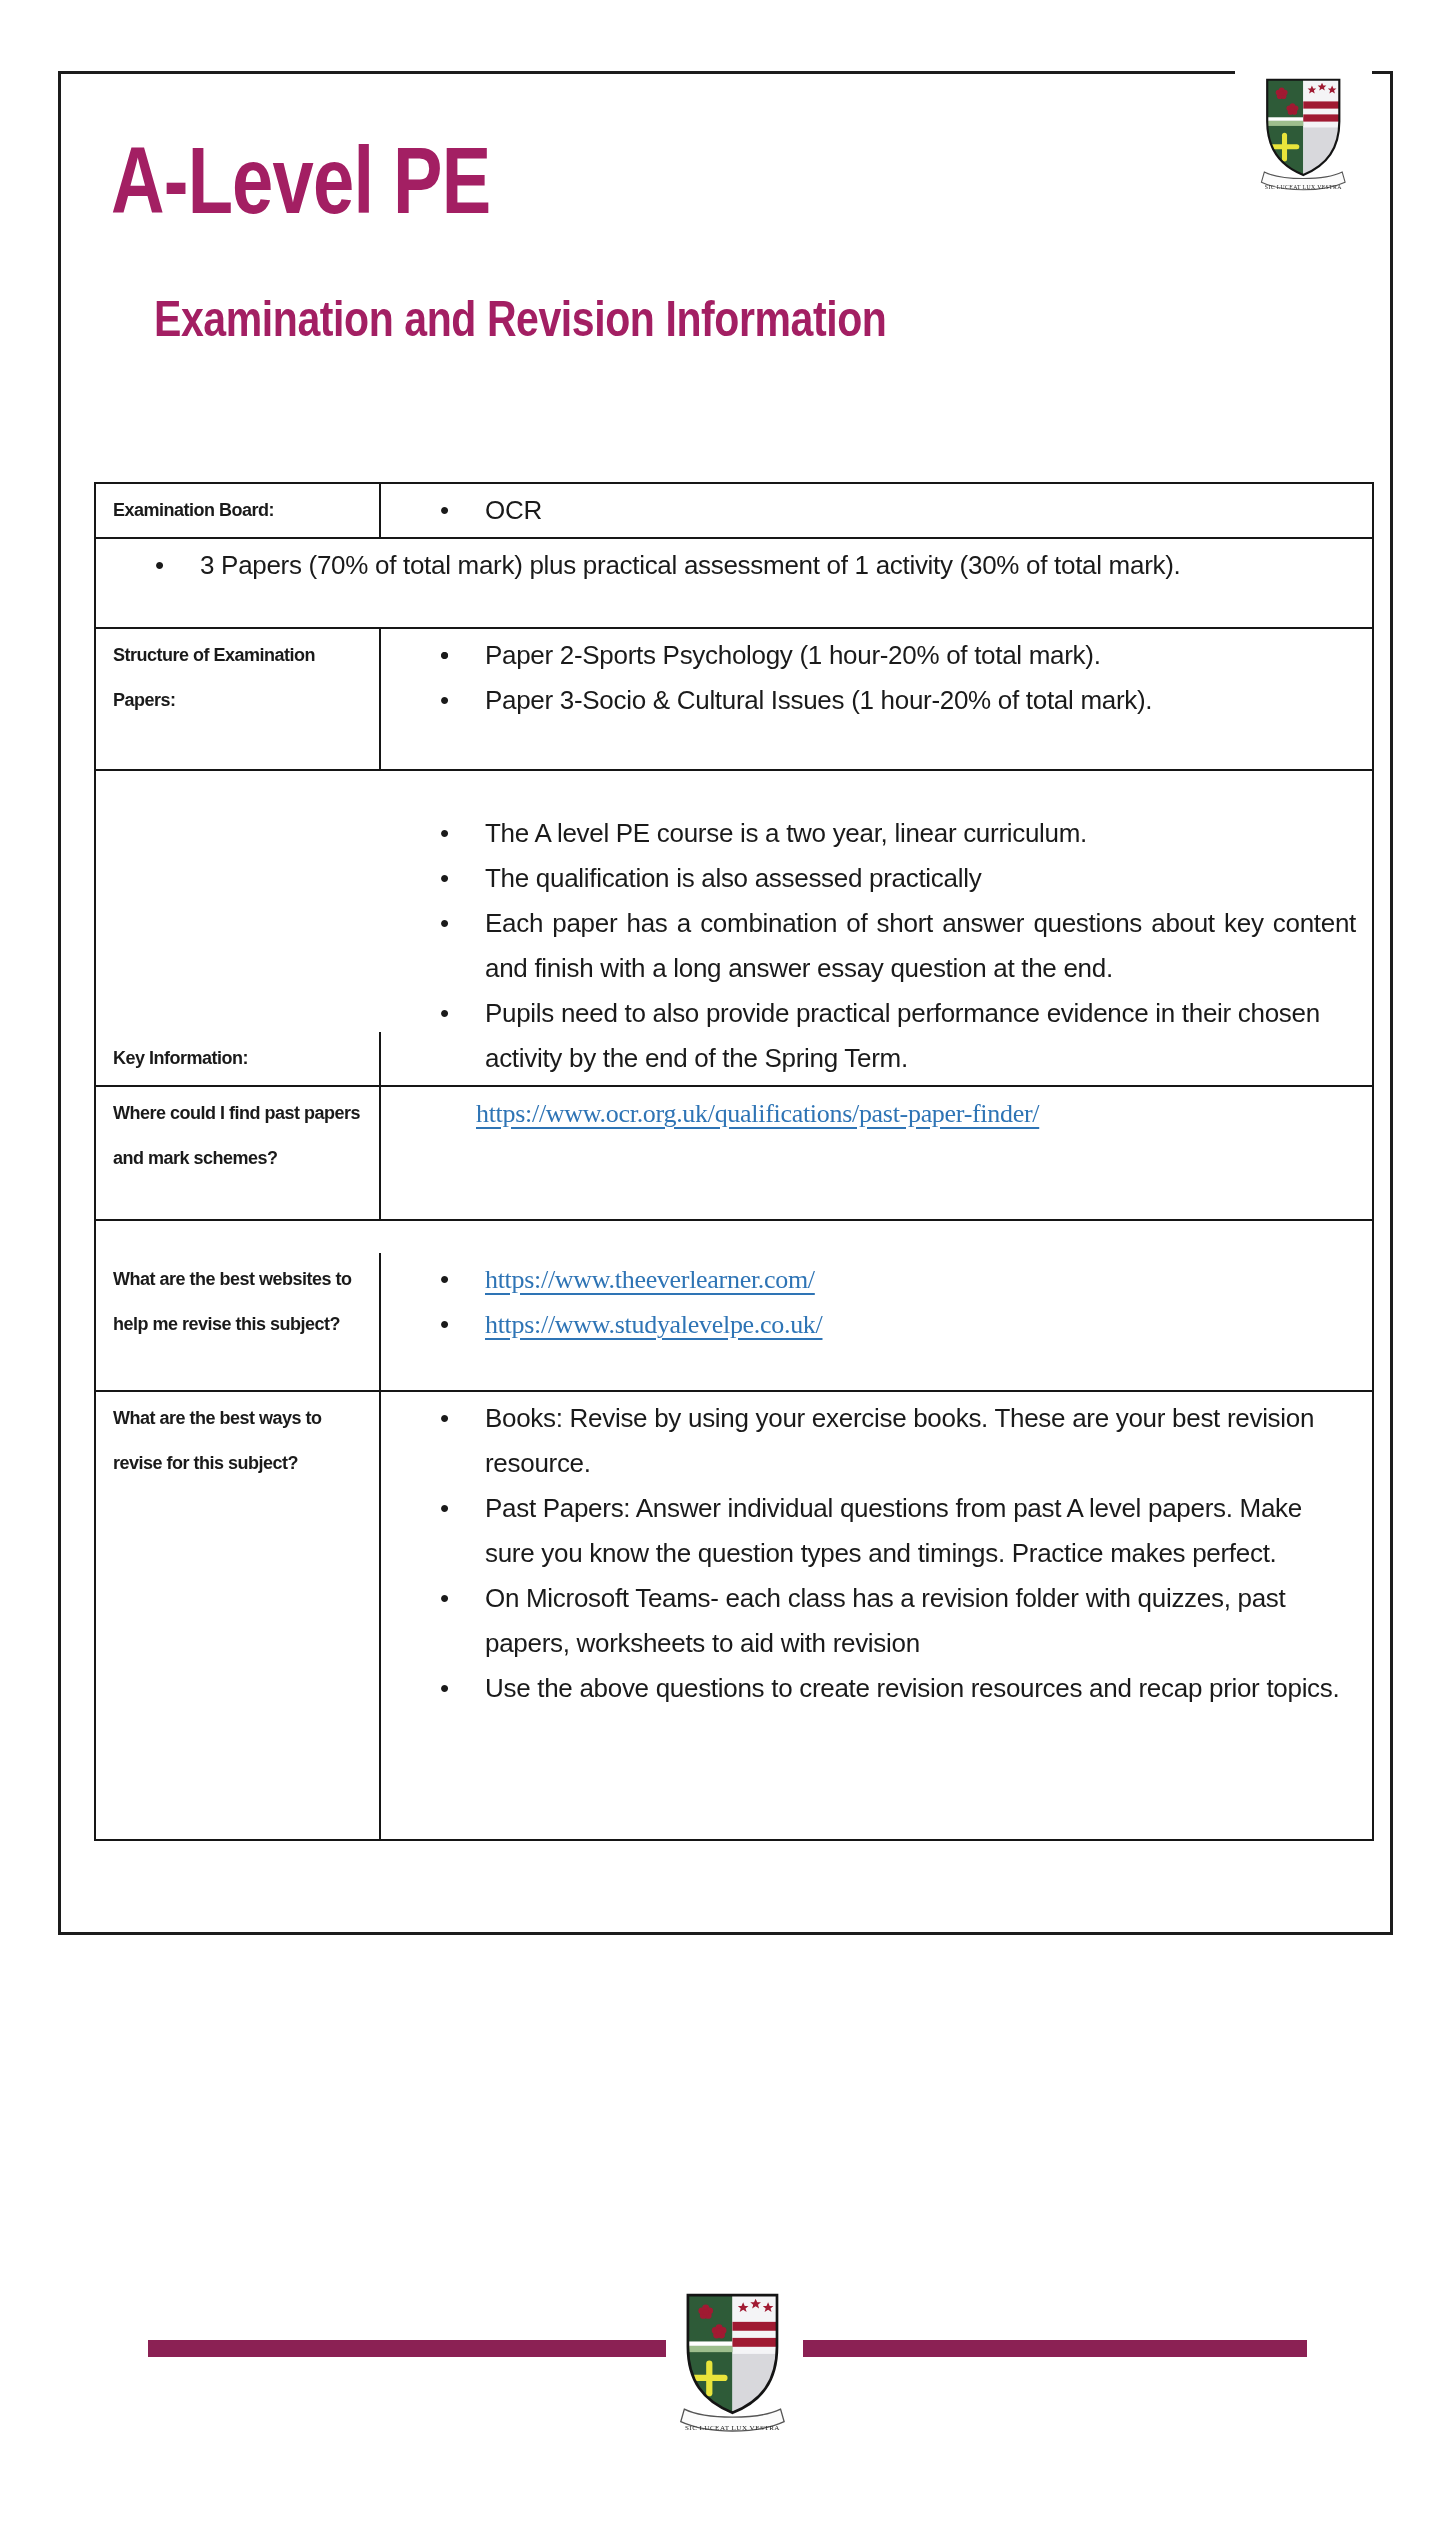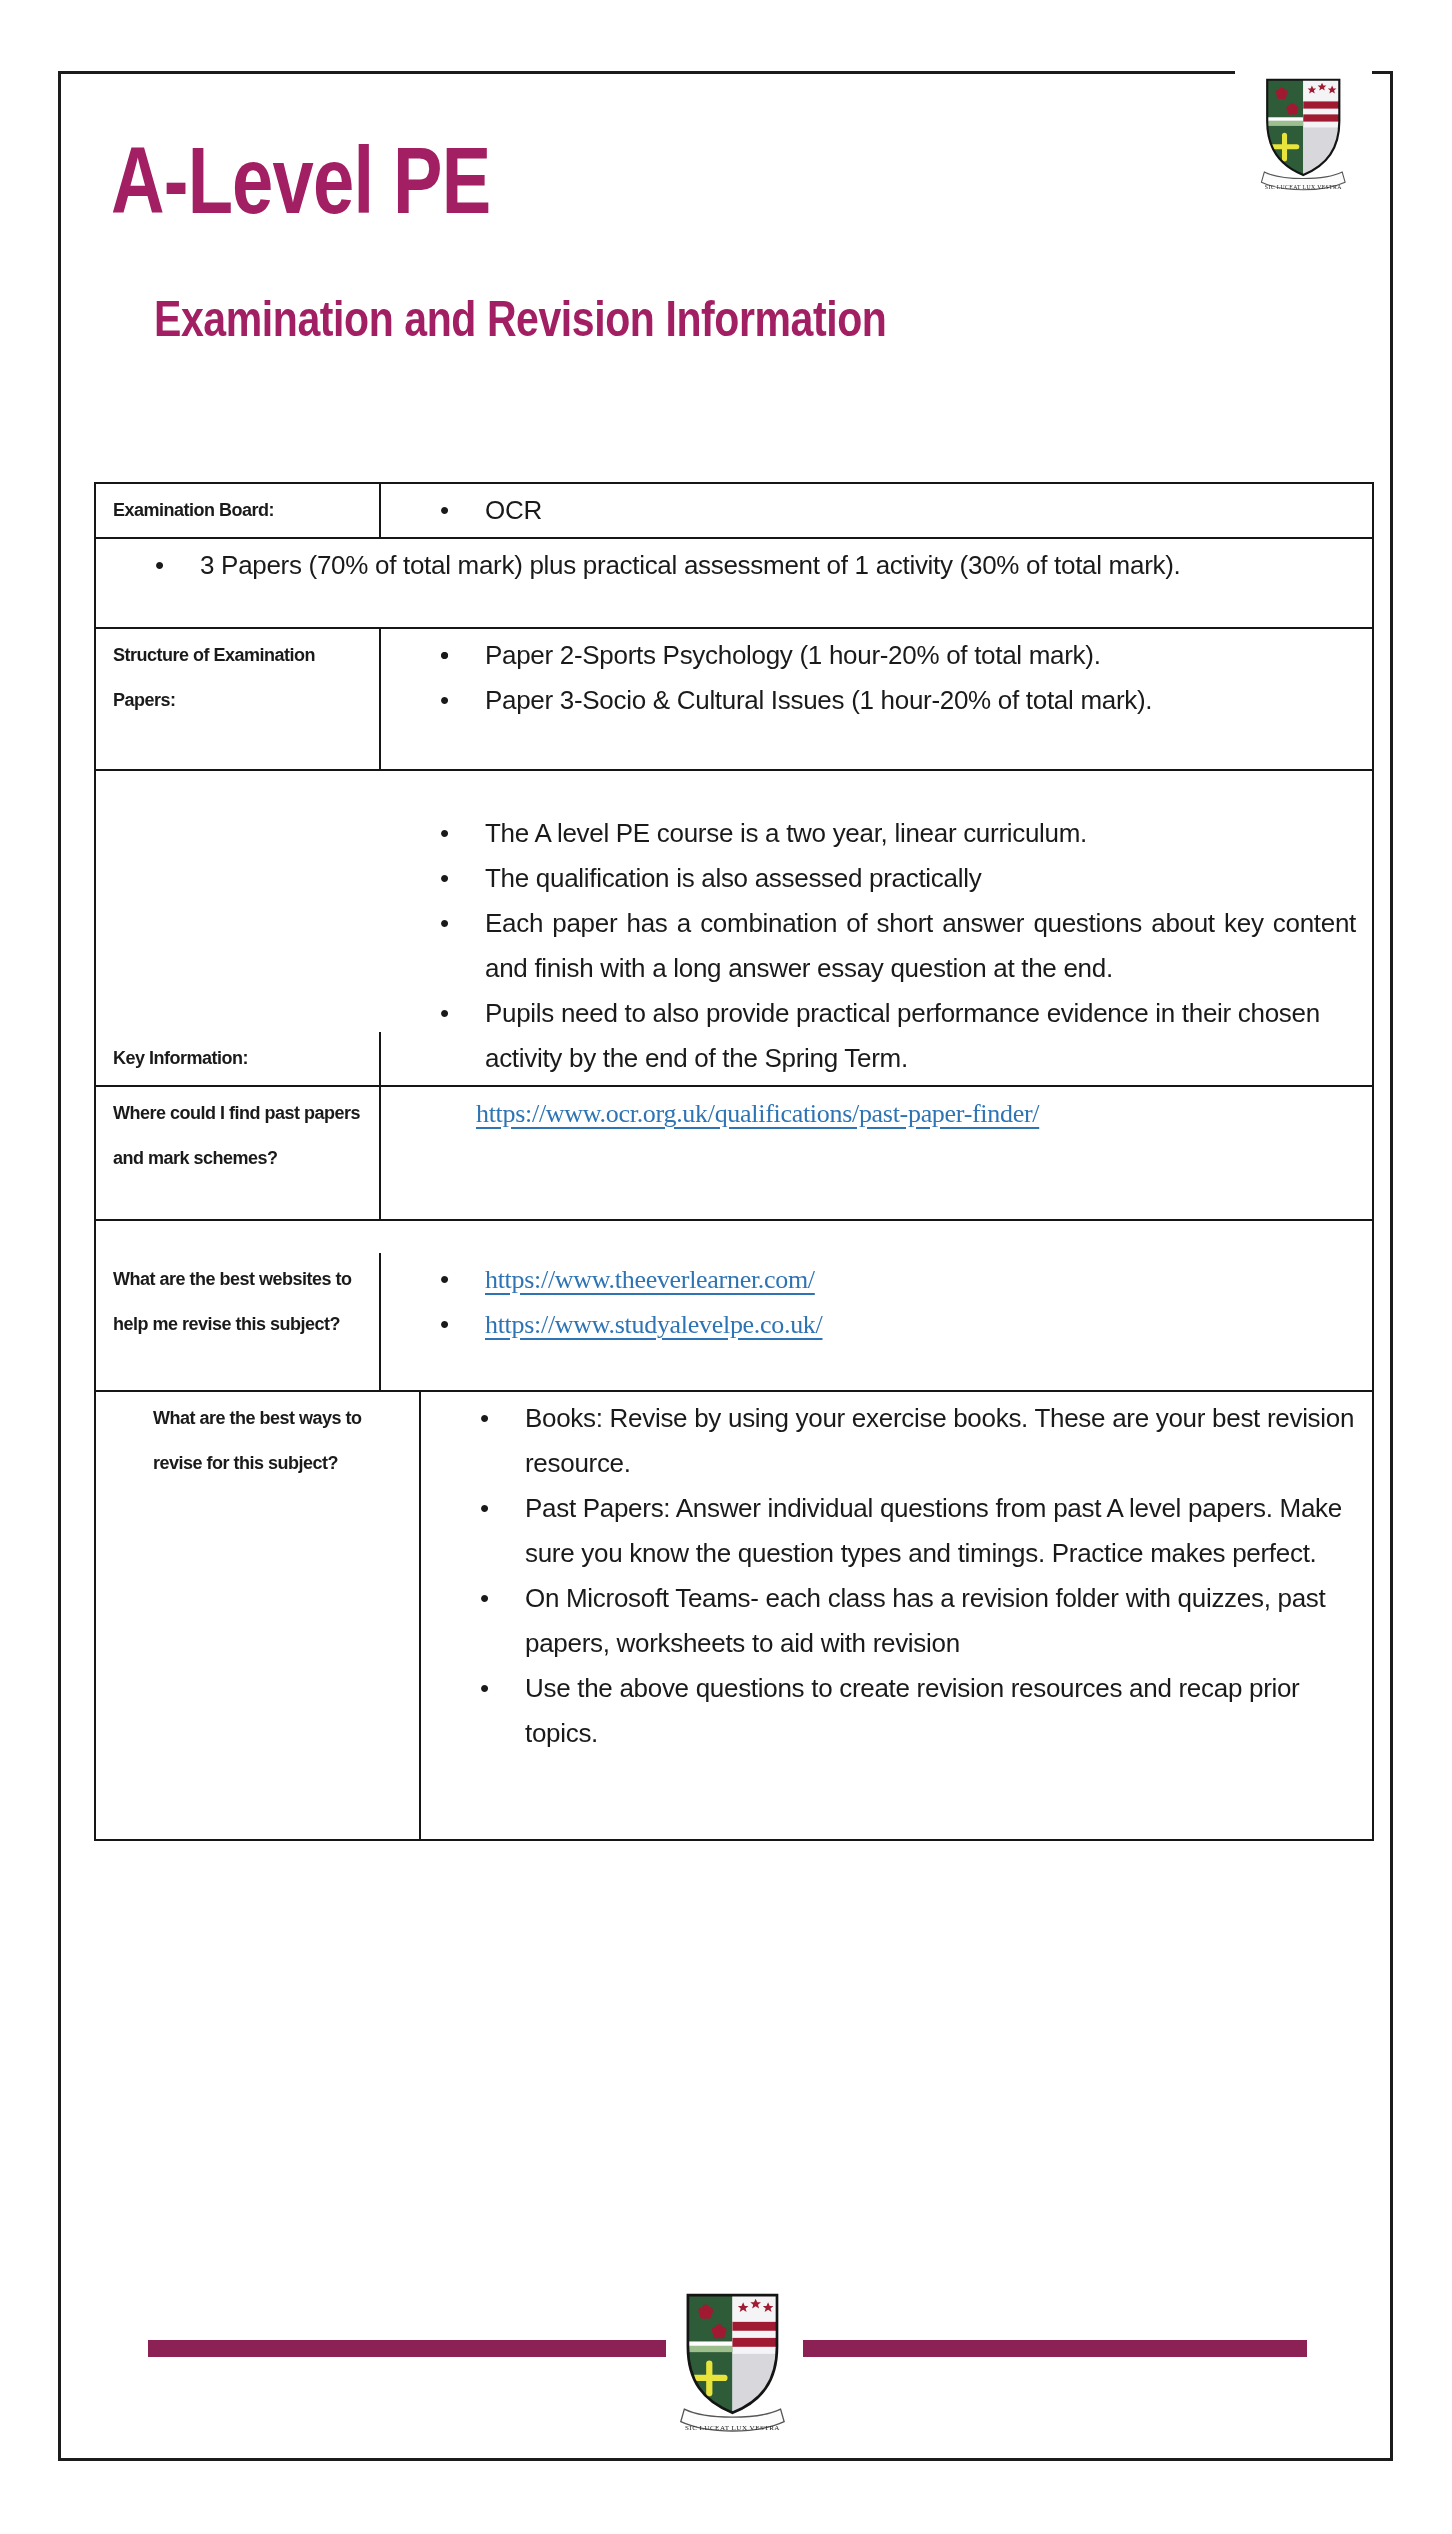--- a/index.html
+++ b/index.html
@@ -1,31 +1,31 @@
 <!DOCTYPE html>
 <html style="--heading-color: #A31F63; --bar-color: #8B2154; --link-color: #2E74B5;"><head>
 <meta charset="utf-8">
 <style>
   html,body{margin:0;padding:0;background:#ffffff;}
   body{width:1452px;height:2534px;position:relative;font-family:"Liberation Sans",sans-serif;color:#1a1a1a;}
   .page{position:absolute;inset:0;background:#fff;}
-  .frame{position:absolute;left:58px;top:71px;width:1335px;height:2390px;border:3px solid #1c1c1c;box-sizing:border-box;background:#fff;}
+  .frame{position:absolute;left:58px;top:71px;width:1335px;height:1864px;border:3px solid #1c1c1c;box-sizing:border-box;background:#fff;}
 
   
   .title{position:absolute;left:50px;top:59px;margin:0;font-size:95px;font-weight:700;line-height:1;color:var(--heading-color,#A31F63);transform:scaleX(0.78);transform-origin:left top;letter-spacing:-1px;white-space:nowrap;}
   .subtitle{position:absolute;left:93px;top:220px;margin:0;font-size:50px;font-weight:700;line-height:1;color:var(--heading-color,#A31F63);transform:scaleX(0.82);transform-origin:left top;letter-spacing:-0.5px;white-space:nowrap;}
 
   
   .header-crest{position:absolute;left:1174px;top:-4px;width:137px;height:127px;background:#fff;display:flex;align-items:center;justify-content:center;}
   .header-crest svg{height:119px;width:auto;}
 
   
   .etable{position:absolute;left:33px;top:408px;width:1280px;border:2px solid #161616;box-sizing:border-box;background:#fff;}
   .trow{display:flex;align-items:stretch;border-bottom:2px solid #161616;box-sizing:border-box;}
-  .trow:last-child{border-bottom:none;padding-left:40px;}
+  .trow:last-child{border-bottom:none;}
   .tlabel{width:285px;box-sizing:border-box;border-right:2px solid #161616;padding:4px 12px 4px 17px;font-weight:700;font-size:18px;line-height:45px;letter-spacing:-0.5px;}
   .tcontent{flex:1;box-sizing:border-box;padding:4px 16px 4px 0;font-size:26px;line-height:45px;letter-spacing:-0.3px;}
   .titem{position:relative;padding-left:104px;}
   .titem.plain{padding-left:95px;}
   .bullet{position:absolute;left:59px;top:0;font-size:26px;}
   .itext{display:block;}
   .titem.justify .itext{text-align:justify;}
   .ilink{color:var(--link-color,#2E74B5);text-decoration:underline;text-decoration-thickness:2px;text-underline-offset:5px;font-family:Liberation Serif, serif;}
   
   .trow:nth-child(1){min-height:50px;}

